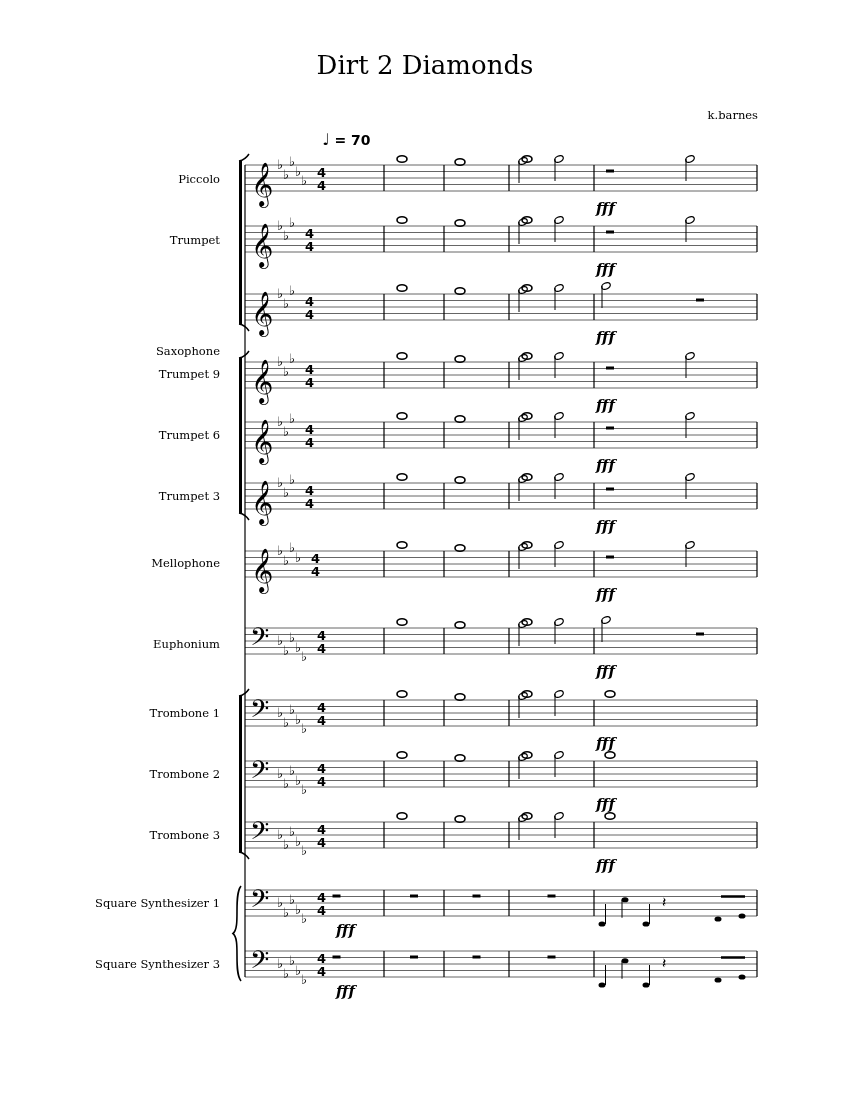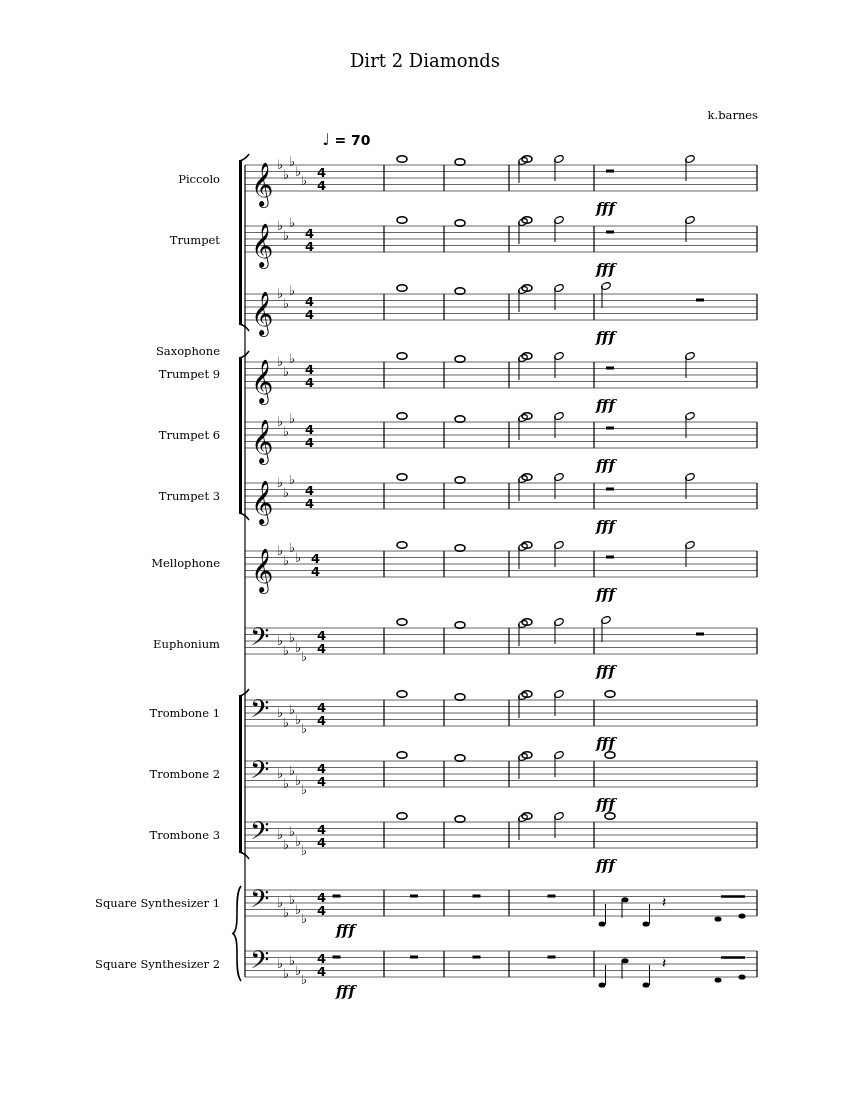--- a/index.html
+++ b/index.html
@@ -1,17 +1,17 @@
 <!DOCTYPE html>
 <html><head>
 <meta charset="utf-8">
 <style>
   html,body{margin:0;padding:0;background:#fff;}
   body{width:850px;height:1100px;position:relative;overflow:hidden;font-family:"DejaVu Serif",serif;color:#000;}
-  .title{position:absolute;left:0;width:850px;top:50px;text-align:center;font-family:"DejaVu Serif",serif;font-size:18px;}
+  .title{position:absolute;left:0;width:850px;top:50px;text-align:center;font-family:"DejaVu Serif",serif;font-size:26px;}
   .composer{position:absolute;right:92px;top:108px;font-size:11.5px;font-family:"DejaVu Serif",serif;padding-left:10px;}
   .tempo{position:absolute;left:322px;top:130px;font-family:"DejaVu Sans",sans-serif;font-weight:bold;font-size:14px;}
   .tempo .q{font-size:16px;font-weight:normal;}
   .label{position:absolute;font-size:11.5px;font-family:"DejaVu Serif",serif;text-align:center;white-space:nowrap;}
   svg#score{position:absolute;left:0;top:0;}
   .staffline{stroke:#555;stroke-width:0.9;}
   .bar{stroke:#000;stroke-width:1.2;}
   .dyn{font-family:"DejaVu Serif",serif;font-style:italic;font-weight:bold;font-size:15px;}
   .clef{font-family:"DejaVu Sans",sans-serif;}
   .acc{font-family:"DejaVu Sans",sans-serif;font-size:13px;}
@@ -29,21 +29,21 @@
 <div class="label" style="right:630px;top:300px;margin-top:44px;">Saxophone</div>
 <div class="label" style="right:630px;top:367px;">Trumpet 9</div>
 <div class="label" style="right:630px;top:428px;">Trumpet 6</div>
 <div class="label" style="right:630px;top:489px;">Trumpet 3</div>
 <div class="label" style="right:630px;top:556px;">Mellophone</div>
 <div class="label" style="right:630px;top:637px;">Euphonium</div>
 <div class="label" style="right:630px;top:706px;">Trombone 1</div>
 <div class="label" style="right:630px;top:767px;">Trombone 2</div>
 <div class="label" style="right:630px;top:828px;margin-left:23px;">Trombone 3</div>
 <div class="label" style="right:630px;top:896px;">Square Synthesizer 1</div>
-<div class="label" style="right:630px;top:957px;">Square Synthesizer 2</div>
+<div class="label" style="right:630px;top:957px;">Square Synthesizer 3</div>
 
 <svg id="score" width="850" height="1100">
     <line x1="245" x2="757" y1="165" y2="165" class="staffline"></line>
     <line x1="245" x2="757" y1="171.5" y2="171.5" class="staffline"></line>
     <line x1="245" x2="757" y1="178" y2="178" class="staffline"></line>
     <line x1="245" x2="757" y1="184.5" y2="184.5" class="staffline"></line>
     <line x1="245" x2="757" y1="191" y2="191" class="staffline"></line>
     <text x="251" y="197" font-size="38" class="clef">𝄞</text>
     <text x="277" y="169" class="acc">♭</text>
     <text x="283" y="178.75" class="acc">♭</text>

